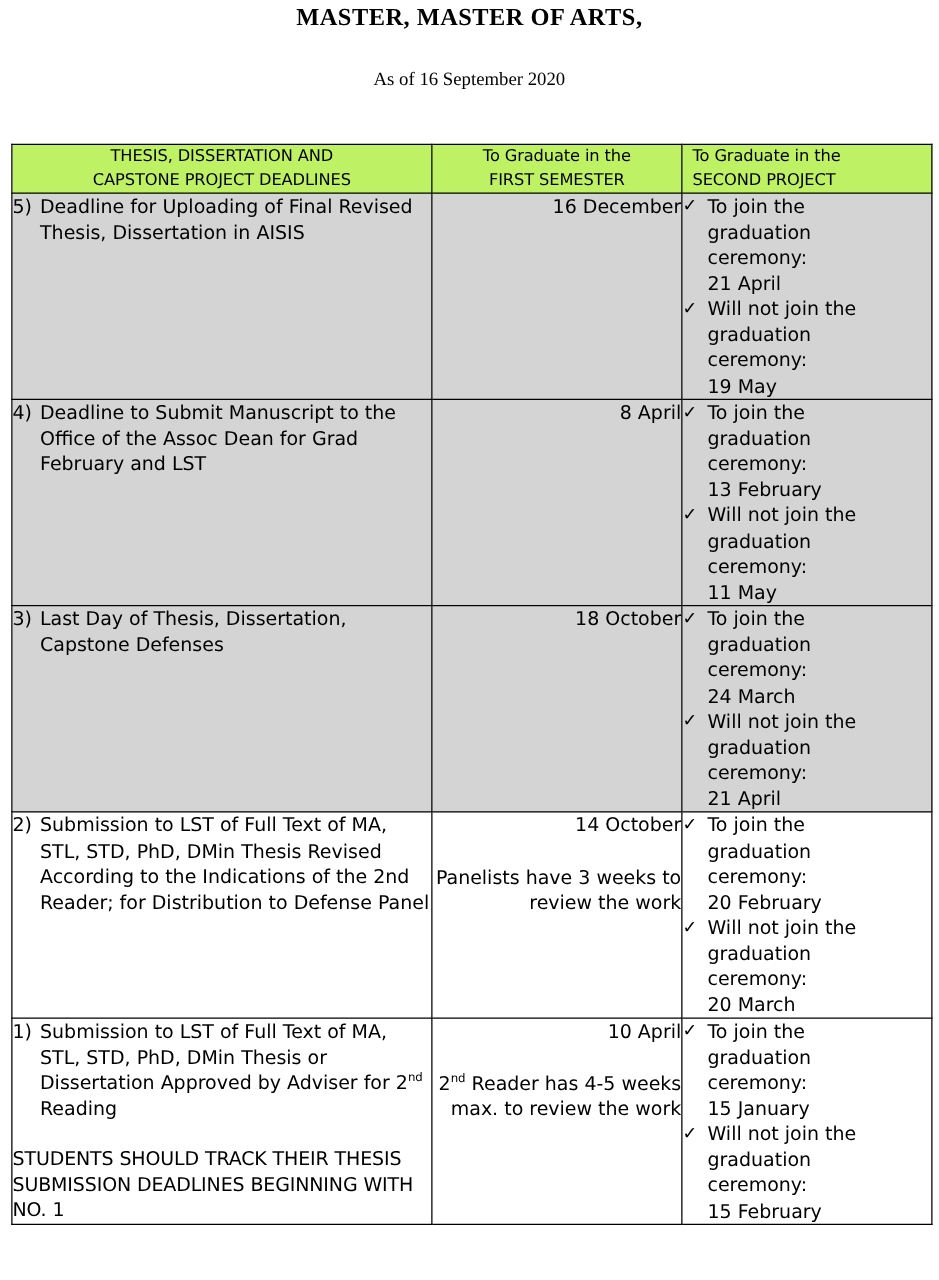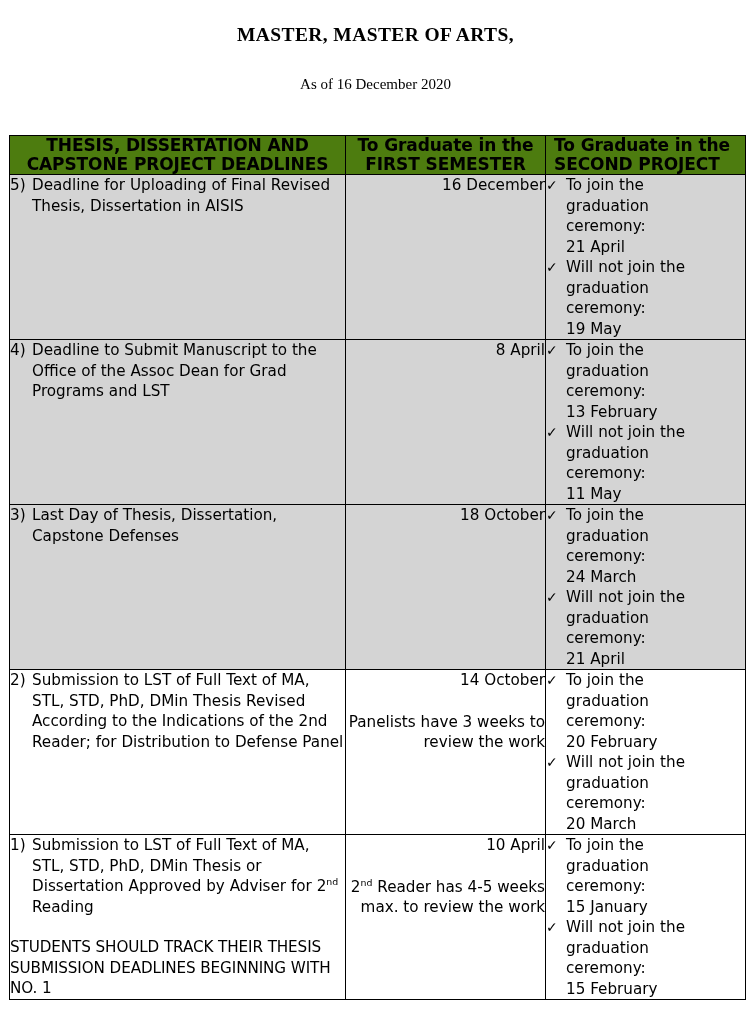--- a/index.html
+++ b/index.html
@@ -13,21 +13,20 @@
     overflow: hidden;
     font-family: "DejaVu Sans", sans-serif;
     color: #000000;
   }
 
   .page {
     position: relative;
     width: 751px;
     height: 992px;
     box-sizing: border-box;
-    margin-top: 20px;
   }
 
   
   .title-block {
     text-align: center;
     padding-top: 3px;
   }
   .doc-title-line {
     font-family: "Liberation Serif", "DejaVu Serif", serif;
     font-weight: bold;
@@ -62,25 +61,25 @@
 
   table.deadlines th,
   table.deadlines td {
     border: 1px solid #000;
     vertical-align: top;
     padding: 0;
   }
 
   
   thead th {
-    background: #4d7c0f;
+    background: #bef264;
     border-bottom: 2px solid #000;
     font-family: "DejaVu Sans", sans-serif;
-    font-weight: bold;
-    font-size: 17px;
+    font-weight: normal;
+    font-size: 13px;
     line-height: 19px;
     text-align: center;
     padding: 2px 2px 3px 2px;
     letter-spacing: -0.1px;
   }
   thead th.h3 {
     text-align: left;
     padding-left: 8px;
   }
 
@@ -150,21 +149,21 @@
     line-height: 0;
   }
 </style>
 </head>
 <body>
 
 <div class="page">
 
   <div class="title-block">
     <div class="doc-title-line">MASTER, MASTER OF ARTS,</div>
-    <div class="asof">As of 16 December 2020</div>
+    <div class="asof">As of 16 September 2020</div>
   </div>
 
   <div class="table-wrap">
     <table class="deadlines">
       <colgroup>
         <col class="c1">
           <col class="c2">
           <col class="c3">
       </colgroup>
       <thead>
@@ -212,21 +211,21 @@
                   <div>ceremony:</div>
                   <div>19 May</div>
                 </span>
               </div>
             </td>
           </tr>
           <tr class="shaded">
             <td class="col-task">
               <div class="task-item">
                 <span class="task-num">4)</span>
-                <span class="task-text">Deadline to Submit Manuscript to the Office of the Assoc Dean for Grad Programs and LST</span>
+                <span class="task-text">Deadline to Submit Manuscript to the Office of the Assoc Dean for Grad February and LST</span>
               </div>
             </td>
             <td class="col-first">
               <div class="first-main">8 April</div>
             </td>
             <td class="col-second">
               <div class="check-item">
                 <span class="check-mark">✓</span>
                 <span class="check-text">
                   <div>To join the</div>

